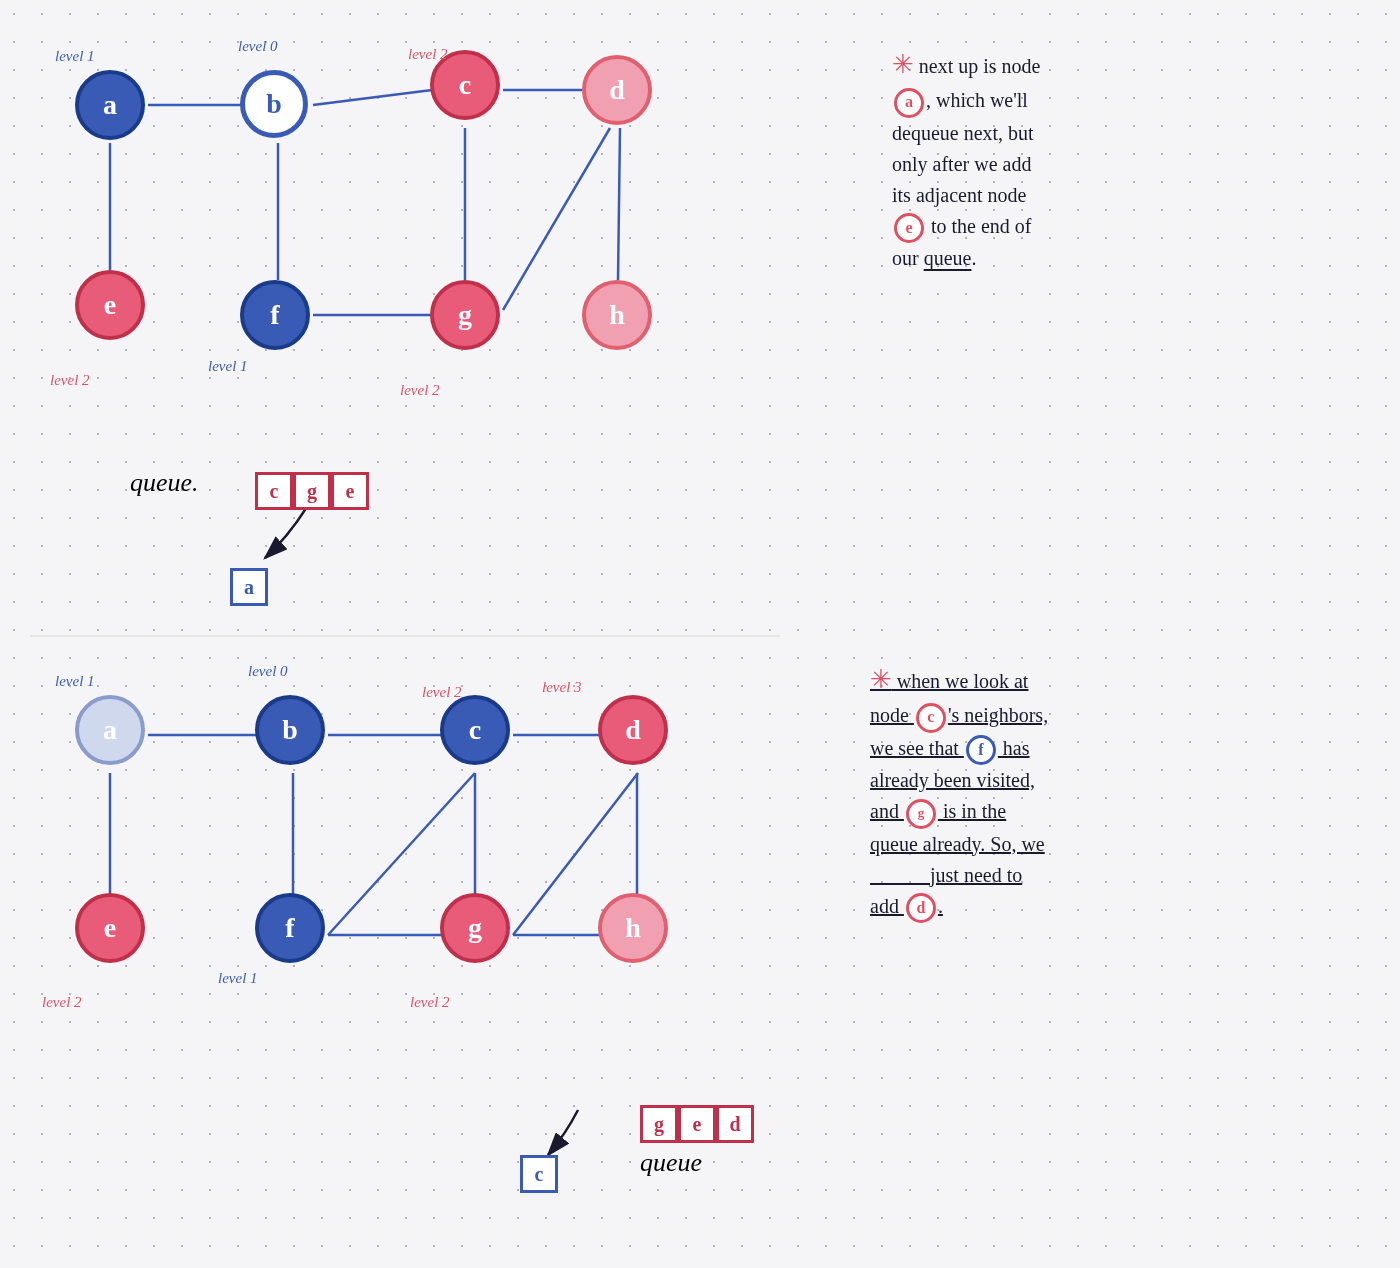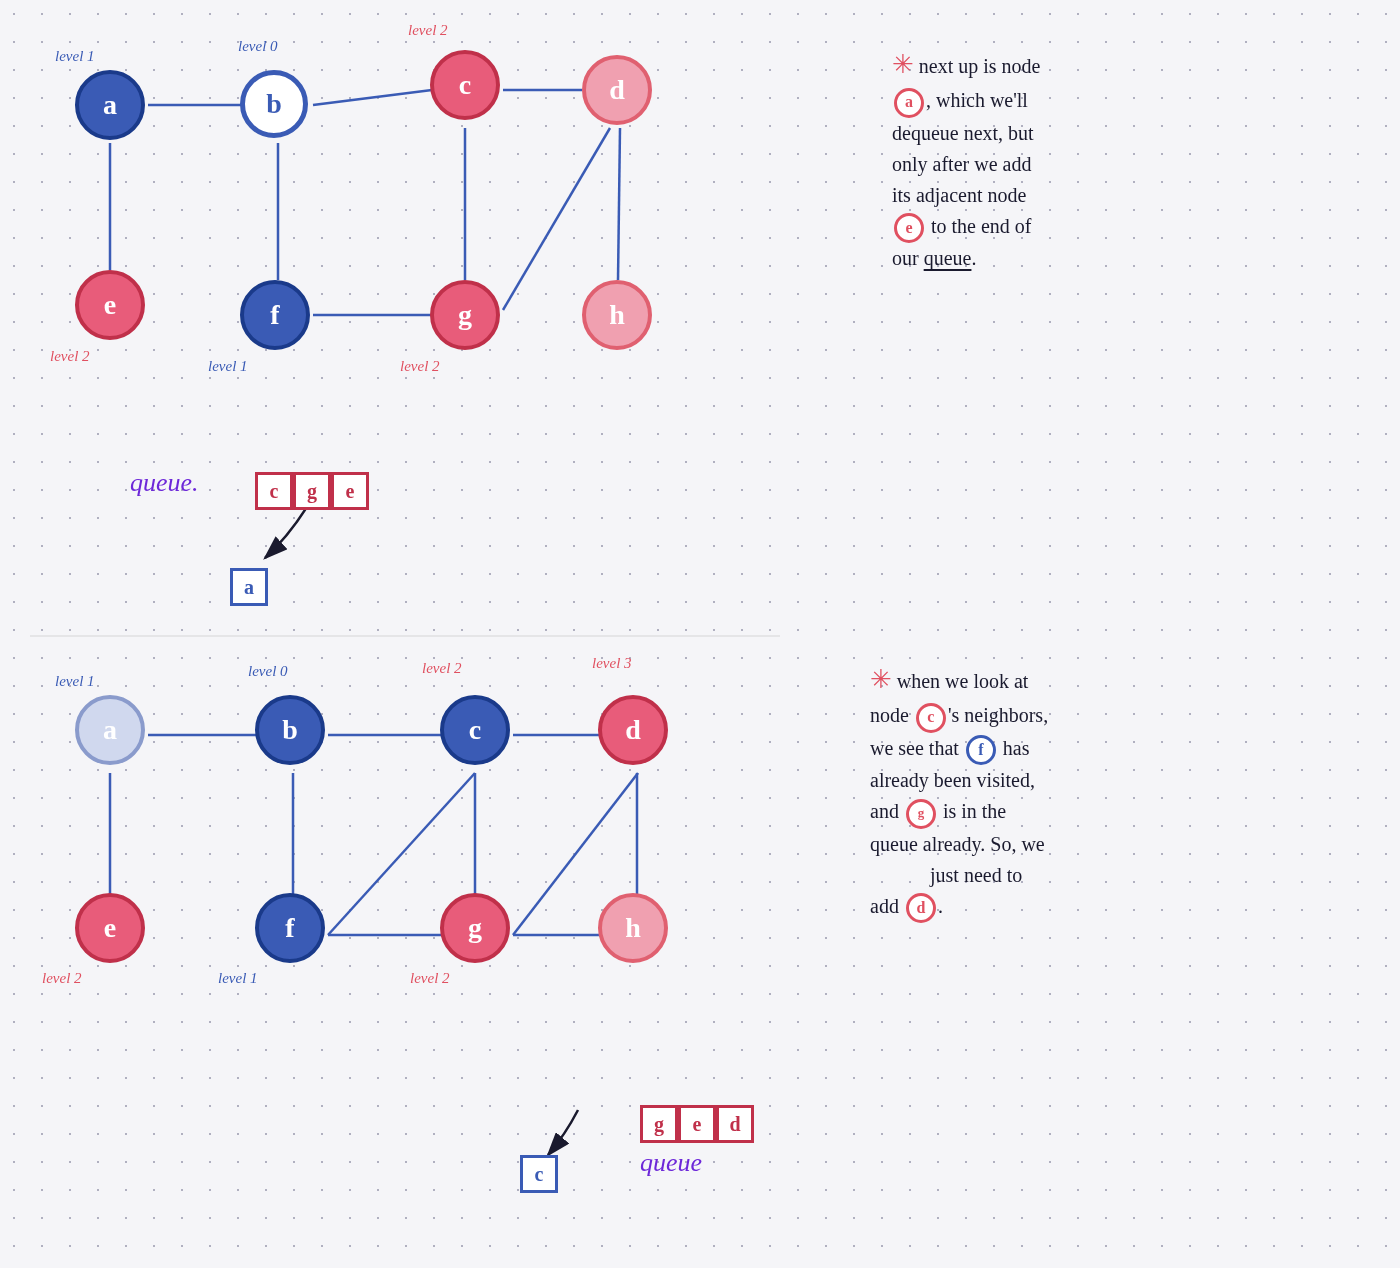--- a/index.html
+++ b/index.html
@@ -52,20 +52,21 @@
 
     .level-label {
       position: absolute;
       font-family: 'Comic Sans MS', cursive;
       font-size: 15px;
       color: #3a5bb5;
       font-style: italic;
     }
     .level-label-red {
       color: #e05060;
+      margin-top: 24px;
     }
 
     
     svg.lines {
       position: absolute;
       top: 0; left: 0;
       width: 100%; height: 100%;
       pointer-events: none;
     }
 
@@ -88,21 +89,21 @@
     }
     .queue-cell-blue {
       border: 3px solid #3a5bb5;
       color: #3a5bb5;
       background: #fff;
     }
     .queue-label {
       position: absolute;
       font-family: 'Comic Sans MS', cursive;
       font-size: 26px;
-      color: #6d28d9;
+      color: #000000;
       font-style: italic;
     }
 
     
     .note-text {
       position: absolute;
       font-family: 'Comic Sans MS', cursive;
       font-size: 20px;
       color: #1a1a2e;
       line-height: 1.55;
@@ -271,21 +272,21 @@
 <div class="level-label" style="left:248px;top:663px;">level 0</div>
 
 <div class="node node-blue" style="left:440px;top:695px;">
   <span>c</span>
 </div>
 <div class="level-label level-label-red" style="left:422px;top:660px;">level 2</div>
 
 <div class="node node-red" style="left:598px;top:695px;">
   <span>d</span>
 </div>
-<div class="level-label level-label-red" style="left:592px;top:655px;">level 3</div>
+<div class="level-label level-label-red" style="left:542px;top:655px;">level 3</div>
 
 <div class="node node-red" style="left:75px;top:893px;">
   <span>e</span>
 </div>
 <div class="level-label level-label-red" style="left:42px;top:970px;">level 2</div>
 
 <div class="node node-blue" style="left:255px;top:893px;">
   <span>f</span>
 </div>
 <div class="level-label" style="left:218px;top:970px;">level 1</div>
@@ -304,21 +305,21 @@
 </div>
 
 <div class="queue-box" style="left:640px;top:1105px;">
   <div class="queue-cell">g</div>
   <div class="queue-cell">e</div>
   <div class="queue-cell">d</div>
 </div>
 
 <div class="queue-label" style="left:640px;top:1148px;">queue</div>
 
-<div class="note-text" style="left:870px;top:660px;width:500px;">
+<div class="note-text" style="left:870px;top:660px;width:500px;text-decoration:underline;">
   <span class="note-asterisk">✳</span> when we look at<br>
   node <span class="note-node-inline note-node-red">c</span>'s neighbors,<br>
   we see that <span class="note-node-inline note-node-blue">f</span> has<br>
   already been visited,<br>
   and <span class="note-node-inline note-node-red" style="font-size:13px;">g</span> is in the<br>
   queue already. So, we<br>
   &nbsp;&nbsp;&nbsp;&nbsp;&nbsp;&nbsp;&nbsp;&nbsp;&nbsp;&nbsp;&nbsp;&nbsp;just need to<br>
   add <span class="note-node-inline note-node-red">d</span>.
 </div>
 

